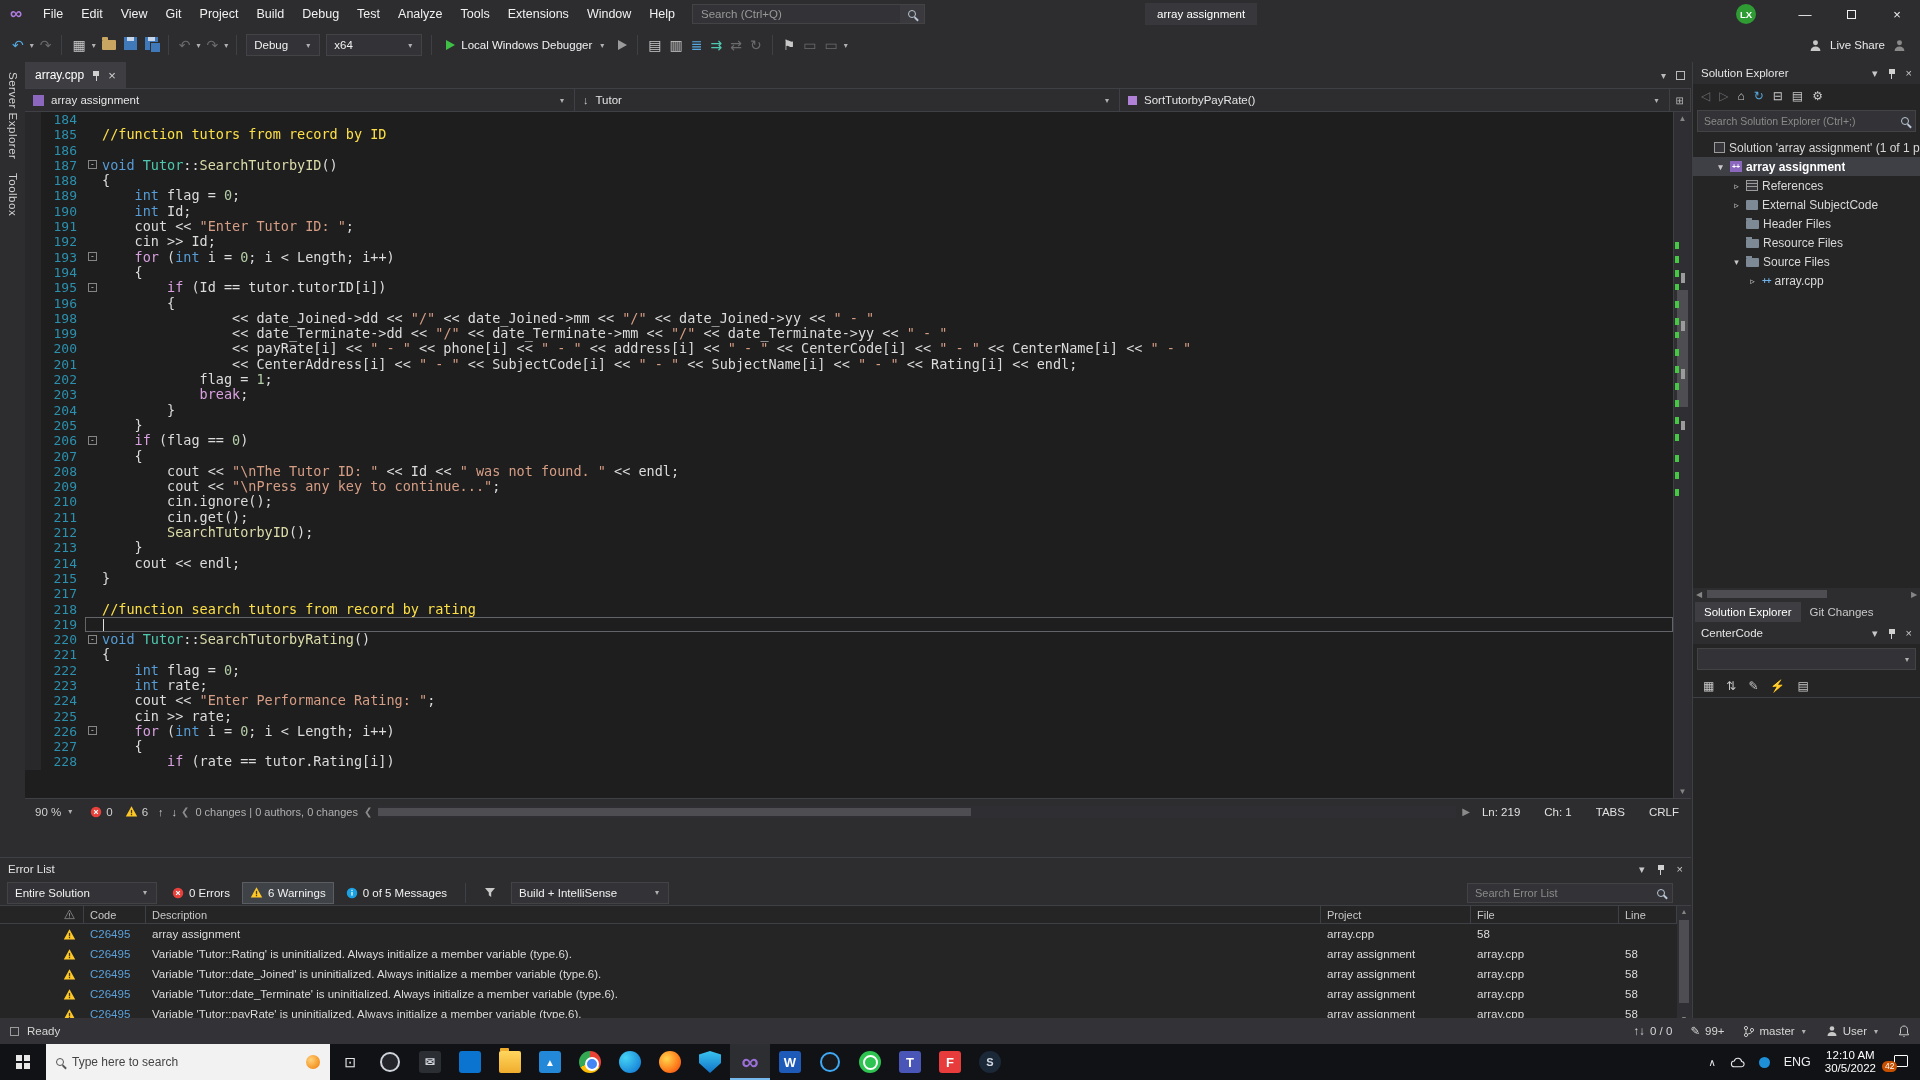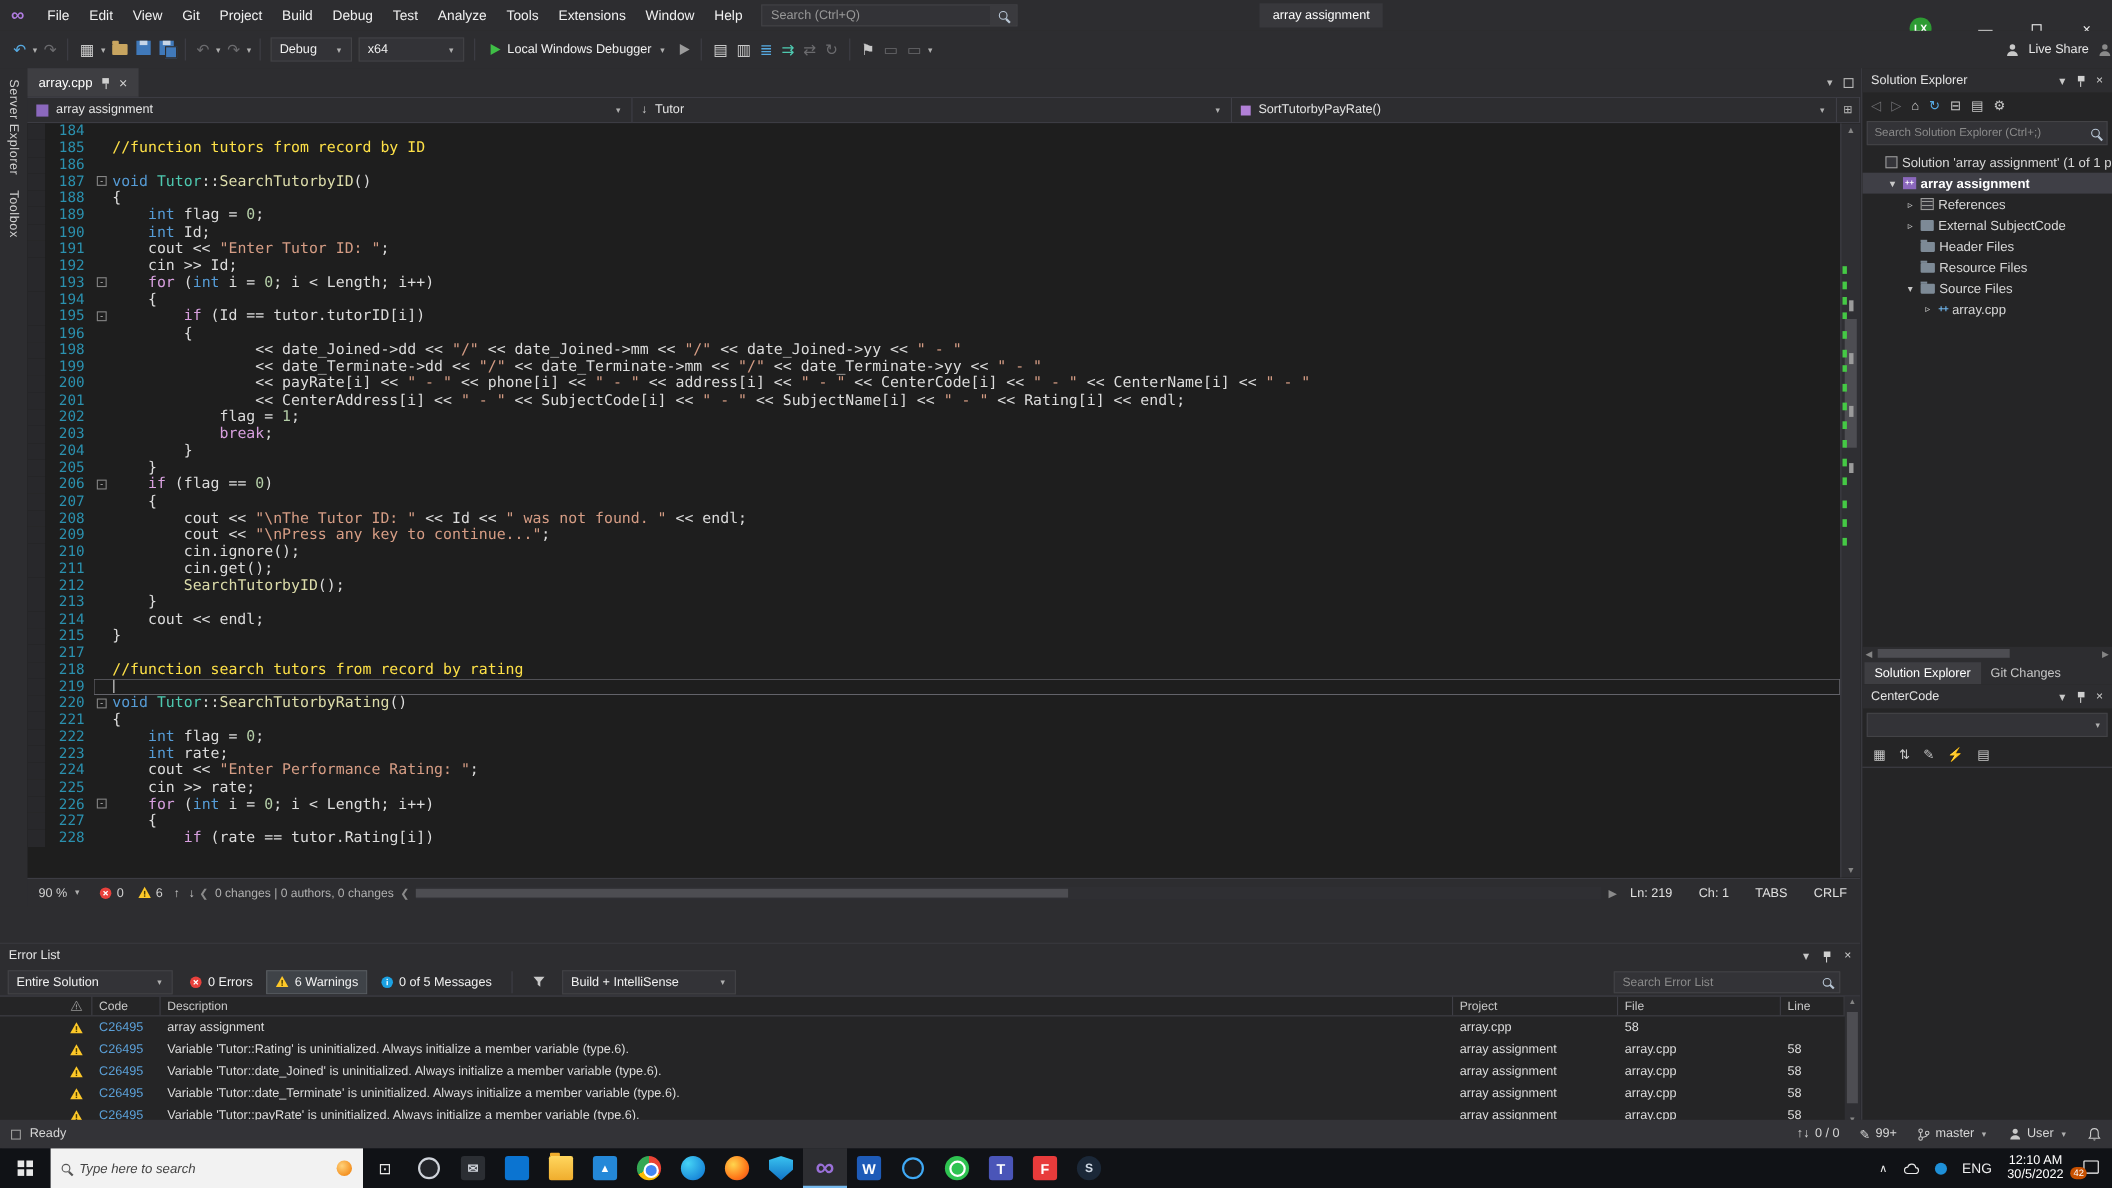--- a/index.html
+++ b/index.html
@@ -11,21 +11,21 @@
   #titlebar { position:absolute; left:0; top:0; width:1920px; height:28px; background:#2d2d30; }
   .vs-logo { position:absolute; left:10px; top:0; line-height:28px; color:#b07ce0; font-size:17px; font-weight:bold; }
   #menubar { position:absolute; left:34px; top:0; height:28px; display:flex; }
   .menu-item { padding:0 9px; line-height:28px; color:#f1f1f1; font-size:12.5px; }
   .tb-search { position:absolute; left:692px; top:4px; width:233px; height:20px; background:#333337; border:1px solid #434346; display:flex; align-items:center; }
   .tb-search-text { flex:1; padding-left:8px; color:#999; font-size:11.5px; }
   .tb-search-btn { width:24px; height:100%; display:flex; align-items:center; justify-content:center; background:#3a3a3e; }
   .mag { width:8px; height:8px; border:1.5px solid #b9c7d6; border-radius:50%; position:relative; display:inline-block; }
   .mag::after { content:''; position:absolute; width:5px; height:1.5px; background:#b9c7d6; transform:rotate(45deg); right:-4px; bottom:-2px; }
   .tb-title { position:absolute; left:1145px; top:3px; height:22px; line-height:22px; padding:0 12px; background:#38383c; color:#fff; font-size:11.5px; }
-  .tb-right { position:absolute; right:0; top:12px; height:28px; display:flex; align-items:center; }
+  .tb-right { position:absolute; right:0; top:0; height:28px; display:flex; align-items:center; }
   .avatar { width:20px; height:20px; border-radius:50%; background:#2e9b33; color:#fff; font-size:9.5px; font-weight:bold; display:flex; align-items:center; justify-content:center; margin-right:26px; }
   .wbtn { width:46px; height:28px; display:flex; align-items:center; justify-content:center; color:#f1f1f1; font-size:13px; }
   .sq { width:9px; height:9px; border:1px solid #f1f1f1; display:inline-block; }
 
   
   #toolbar { position:absolute; left:0; top:28px; width:1920px; height:34px; background:#2d2d30; display:flex; align-items:center; padding-left:8px; }
   .ti { font-size:14px; color:#c8c8c8; padding:0 4px; }
   .ti.blue { color:#56a9e0; }
   .ti.teal { color:#4ec9b0; }
   .ti.dim { color:#6b6b6e; }
@@ -34,21 +34,21 @@
   .combo { height:22px; background:#333337; border:1px solid #434346; display:flex; align-items:center; padding:0 7px; gap:6px; font-size:11.5px; color:#f1f1f1; margin:0 3px; }
   .combo .caret { margin-left:auto; }
   .run-btn { display:flex; align-items:center; gap:6px; padding:0 8px; height:24px; color:#f1f1f1; font-size:11.5px; }
   .play { width:0; height:0; border-left:9px solid #3fbf46; border-top:5.5px solid transparent; border-bottom:5.5px solid transparent; display:inline-block; }
   .play.hollow { border-left-color:#9b9b9b; }
   .floppy { width:13px; height:13px; background:#4079ba; position:relative; display:inline-block; }
   .floppy::before { content:''; position:absolute; top:0; left:3px; width:7px; height:4px; background:#c7d6e8; }
   .floppy.all::after { content:''; position:absolute; right:-3px; bottom:-3px; width:9px; height:9px; background:#4079ba; border:1px solid #2d2d30; }
   .folder-ic { width:14px; height:10px; background:#c8a560; position:relative; display:inline-block; border-radius:1px; }
   .folder-ic::before { content:''; position:absolute; top:-3px; left:0; width:6px; height:3px; background:#c8a560; border-radius:1px 1px 0 0; }
-  #toolbar .right { margin-left:auto; display:flex; align-items:center; gap:8px; }
+  #toolbar .right { margin-left:auto; display:flex; align-items:center; gap:8px; padding-right:14px; }
   .ls-label { font-size:11.5px; color:#e8e8e8; }
 
   
   #main { position:absolute; left:0; top:62px; width:1920px; height:956px; }
   #work { position:absolute; left:0; top:0; width:1691px; height:956px; display:flex; flex-direction:column; }
   #upper { display:flex; height:762px; }
 
   #sidestrip { width:25px; background:#2d2d30; display:flex; flex-direction:column; align-items:center; padding-top:10px; gap:14px; }
   .side-tab { writing-mode:vertical-rl; font-size:11.5px; color:#d0d0d0; letter-spacing:.5px; }
 
@@ -165,21 +165,21 @@
   .st-left { display:flex; align-items:center; gap:8px; }
   .st-right { margin-left:auto; display:flex; align-items:center; gap:18px; }
   .st-item { display:flex; align-items:center; gap:5px; }
 
   
   #taskbar { position:absolute; left:0; top:1044px; width:1920px; height:36px; background:#101216; display:flex; align-items:stretch; }
   .start { width:46px; display:flex; align-items:center; justify-content:center; }
   .win { width:14px; height:14px; display:grid; grid-template-columns:1fr 1fr; grid-template-rows:1fr 1fr; gap:1.5px; }
   .win span { background:#e8e8e8; }
   .tsearch { width:284px; background:#f2f2f2; display:flex; align-items:center; gap:8px; padding:0 10px; }
-  .tsearch .ph { color:#444; font-size:12px; flex:1;font-style:italic; }
+  .tsearch .ph { color:#444; font-size:12px; flex:1; }
   .tsearch .mag { border-color:#555; } .tsearch .mag::after { background:#555; }
   .hl-ic { width:14px; height:14px; border-radius:50%; background:radial-gradient(circle at 35% 35%,#ffd27a,#f07800); }
   .taskview { width:40px; display:flex; align-items:center; justify-content:center; color:#e8e8e8; font-size:14px; }
   #taskapps { display:flex; }
   .tapp { width:40px; display:flex; align-items:center; justify-content:center; position:relative; }
   .tapp.active { background:rgba(255,255,255,.12); box-shadow:inset 0 -2px 0 #76b9ed; }
   .ai { width:22px; height:22px; display:flex; align-items:center; justify-content:center; color:#fff; font-weight:bold; font-size:13px; border-radius:3px; }
   .ai-circle-dark { width:20px; height:20px; border-radius:50%; background:#23252a; border:2px solid #cfd3da; }
   .ai-mail { background:#2b2e33; color:#cfd3da; font-size:12px; }
   .ai-store { background:#0b74d1; display:grid; grid-template-columns:1fr 1fr; grid-template-rows:1fr 1fr; gap:2px; padding:5px; }

